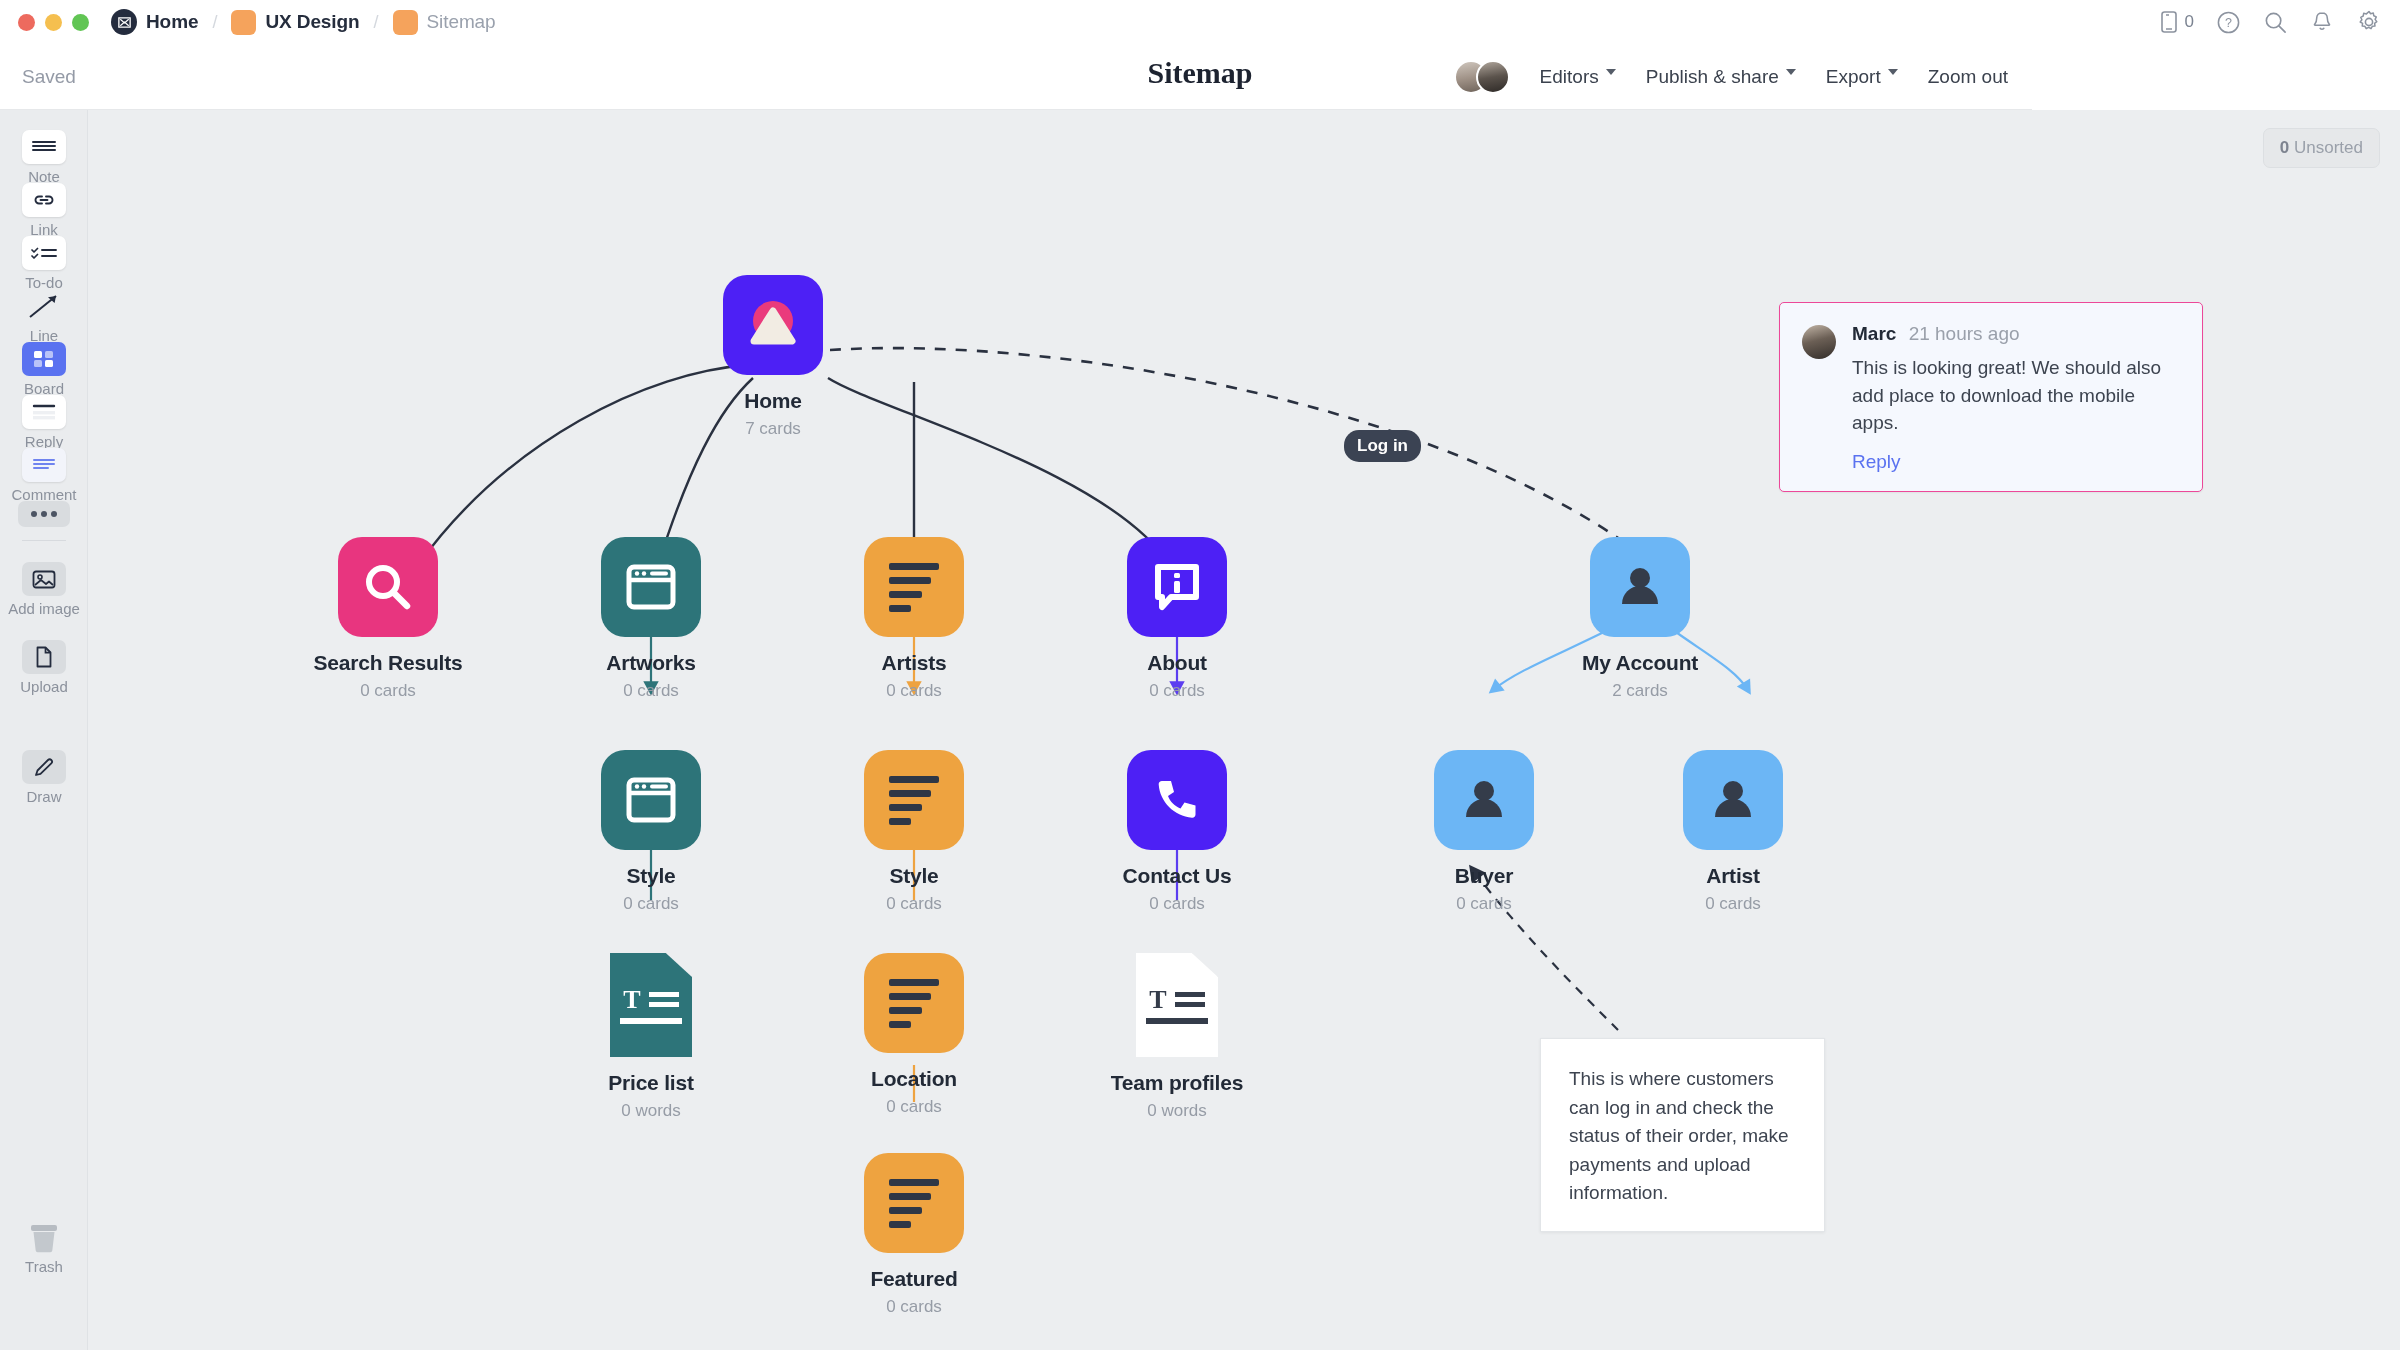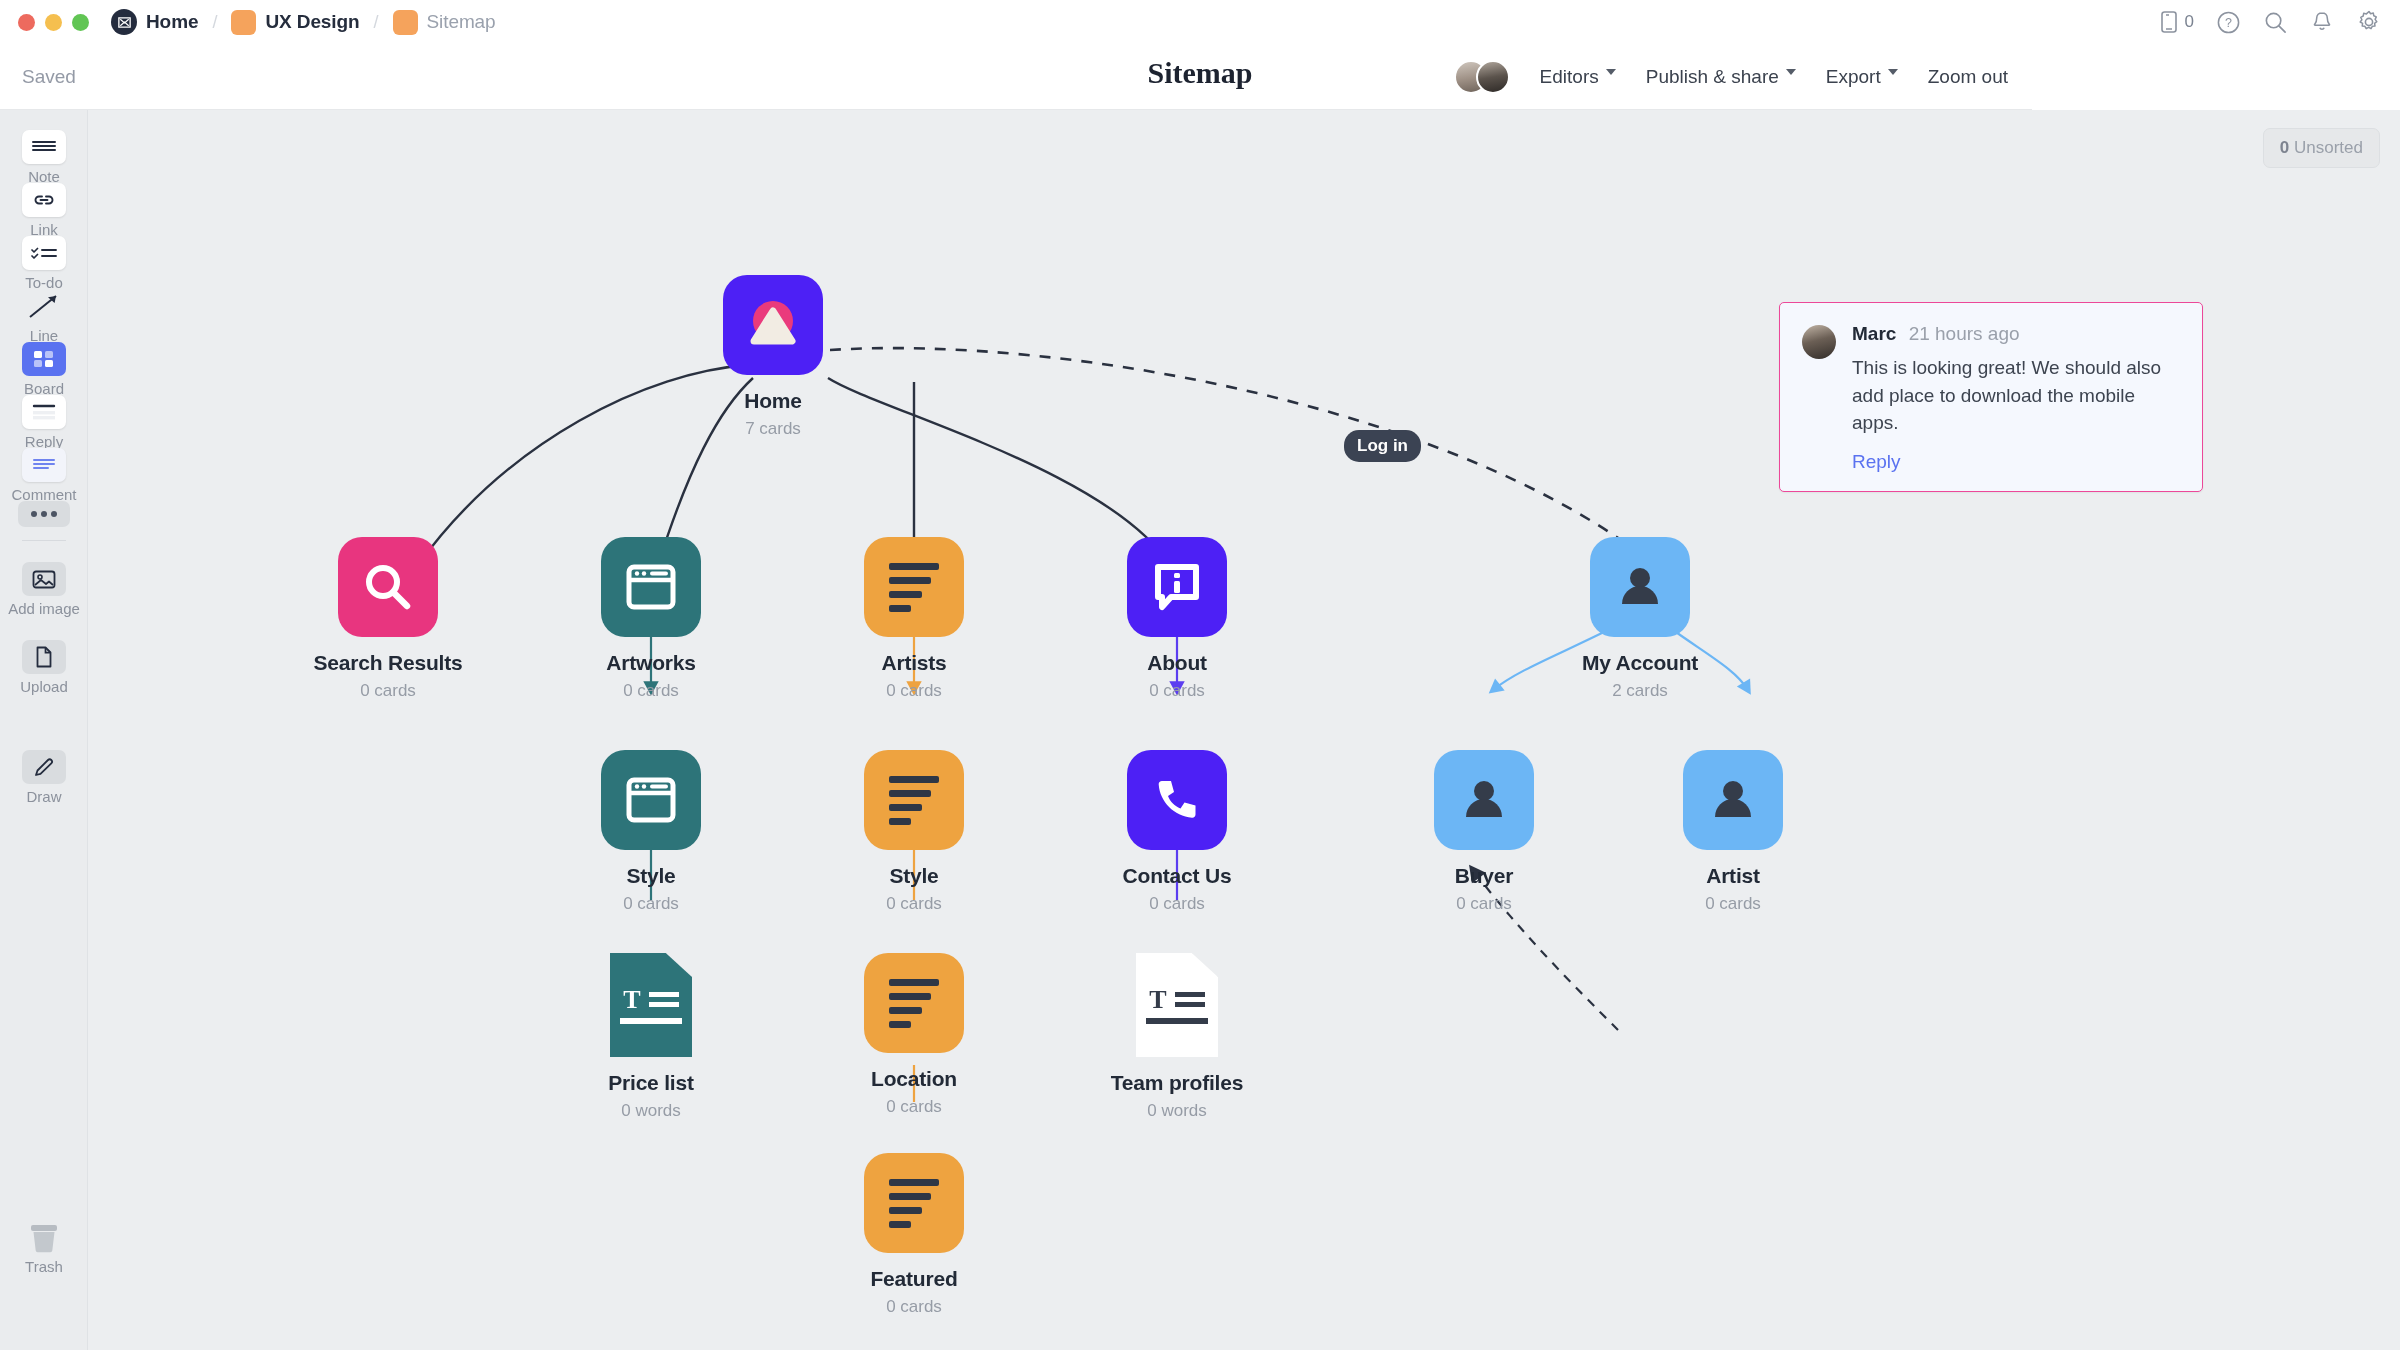--- a/index.html
+++ b/index.html
@@ -417,20 +417,21 @@
       <div>
         <div class="c-head">
           <span class="c-name">Marc</span>
           <span class="c-time">21 hours ago</span>
         </div>
         <div class="c-body">This is looking great! We should also add place to download the mobile apps.</div>
         <div class="c-reply">Reply</div>
       </div>
     </div>
 
+    <div class="notecard">This is where customers can log in and check the status of their order, make payments and upload information.</div>
 
     <div class="node" style="left:685px;top:165px">
       <div class="nicon" style="background:#4d20f5">
         <svg width="62" height="60" viewBox="0 0 62 60">
             <circle cx="31" cy="26" r="20" fill="#ea3a7c"></circle>
             <path d="M31 16 L50 46 H12 Z" fill="#f2ece3" stroke="#f2ece3" stroke-width="7" stroke-linejoin="round"></path>
           </svg>
       </div>
       <div class="ntitle">Home</div>
       <div class="nsub">7 cards</div>

